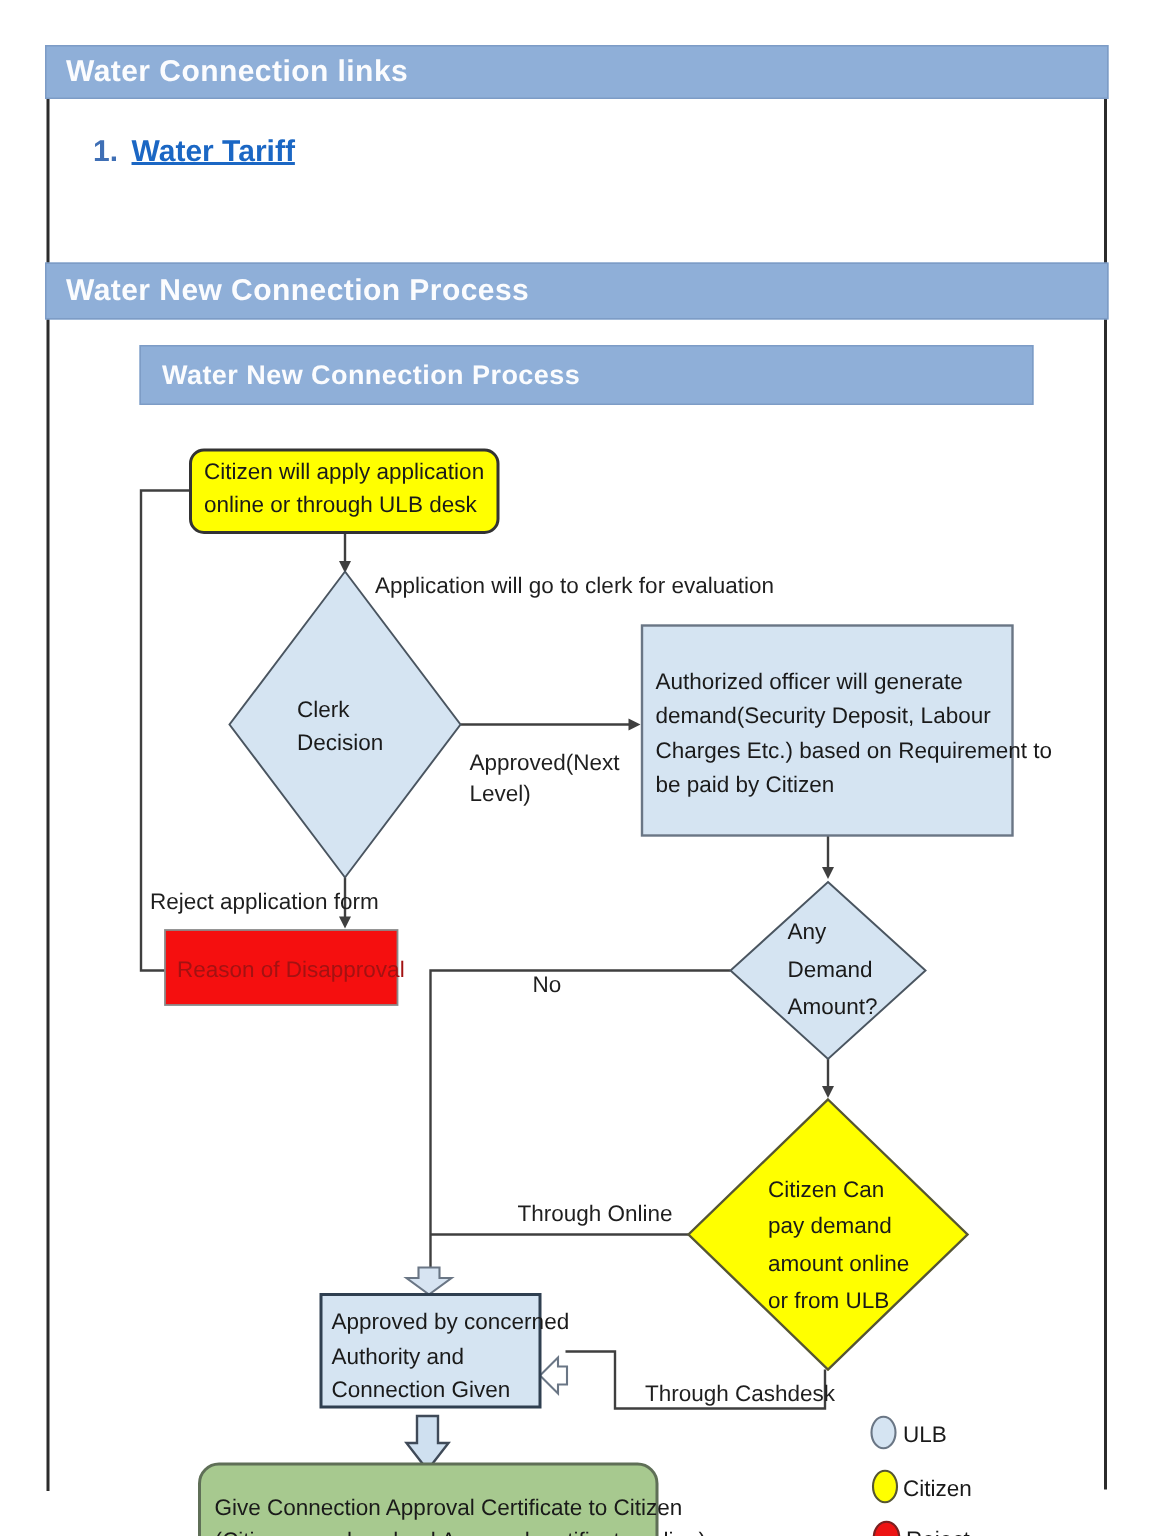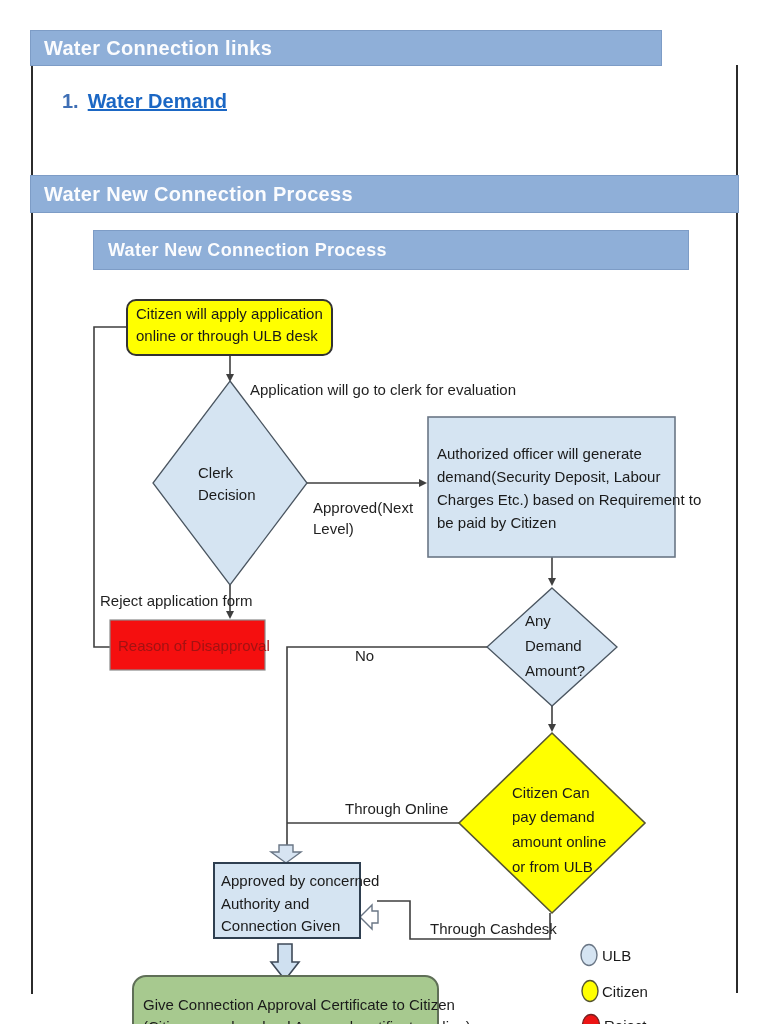--- a/index.html
+++ b/index.html
@@ -10,21 +10,21 @@
   }
   .vline{position:absolute;width:2px;background:#2b2b2b;z-index:1;}
   .vline.left{left:31px;top:65px;height:929px;}
   .vline.right{left:736px;top:65px;height:928px;}
   .bar{
     position:absolute;z-index:2;
     background:#8fafd8;border:1px solid #7d9cc6;
     color:#fbfcfe;font-weight:bold;letter-spacing:.3px;
     display:flex;align-items:center;box-sizing:border-box;
   }
-  .bar1{left:30px;top:30px;width:632px;height:36px;font-size:20px;padding-left:13px;}
+  .bar1{left:30px;top:30px;width:709px;height:36px;font-size:20px;padding-left:13px;}
   .bar2{left:30px;top:175px;width:709px;height:38px;font-size:20px;padding-left:13px;}
   .bar3{left:93px;top:230px;width:596px;height:40px;font-size:18px;padding-left:14px;}
   .tariff-line{position:absolute;left:62px;top:90px;z-index:2;font-size:20px;font-weight:bold;}
   .tariff-line .num{color:#3f6fb5;margin-right:9px;}
   .tariff-line a{color:#1b67c4;text-decoration:underline;cursor:pointer;}
   svg.flow{position:absolute;left:0;top:0;z-index:1;font-family:"Liberation Sans","DejaVu Sans",sans-serif;}
   svg.flow text{font-size:15px;fill:#1a1a1a;}
   svg.flow .lbl{fill:#1f1f1f;}
   svg.flow .edge{stroke:#3f3f3f;stroke-width:1.6;fill:none;}
   svg.flow .head{fill:#3f3f3f;stroke:none;}
@@ -33,21 +33,21 @@
 <body>
 
 <div class="vline left"></div>
 <div class="vline right"></div>
 
 <div class="bar bar1">
   <span>Water Connection links</span>
 </div>
 
 <div class="tariff-line">
-  <span class="num">1.</span><a>Water Demand</a>
+  <span class="num">1.</span><a>Water Tariff</a>
 </div>
 
 <div class="bar bar2">
   <span>Water New Connection Process</span>
 </div>
 
 <div class="bar bar3">
   <span>Water New Connection Process</span>
 </div>
 

